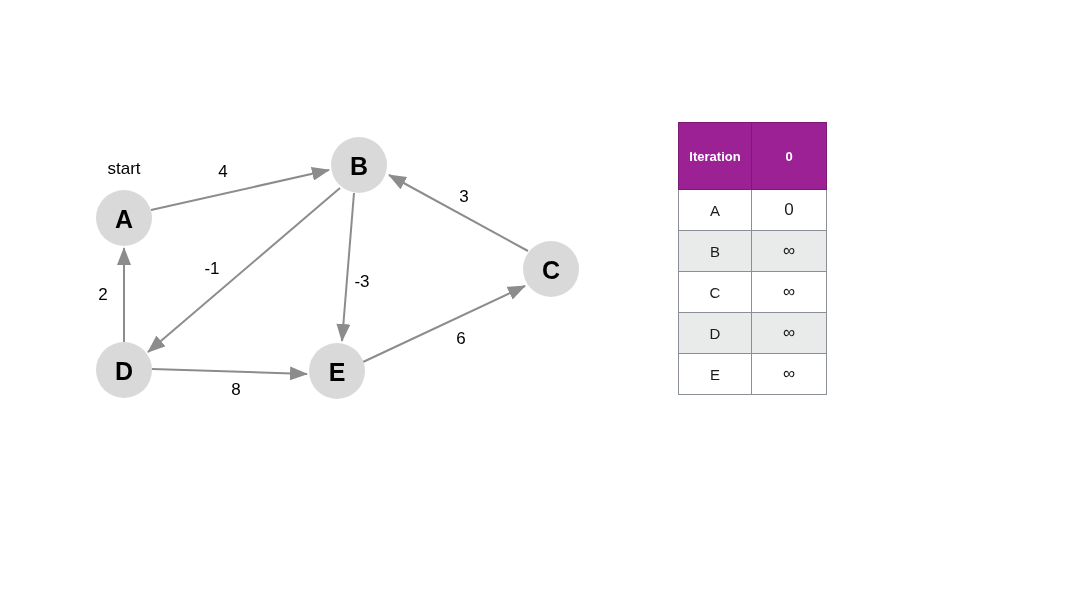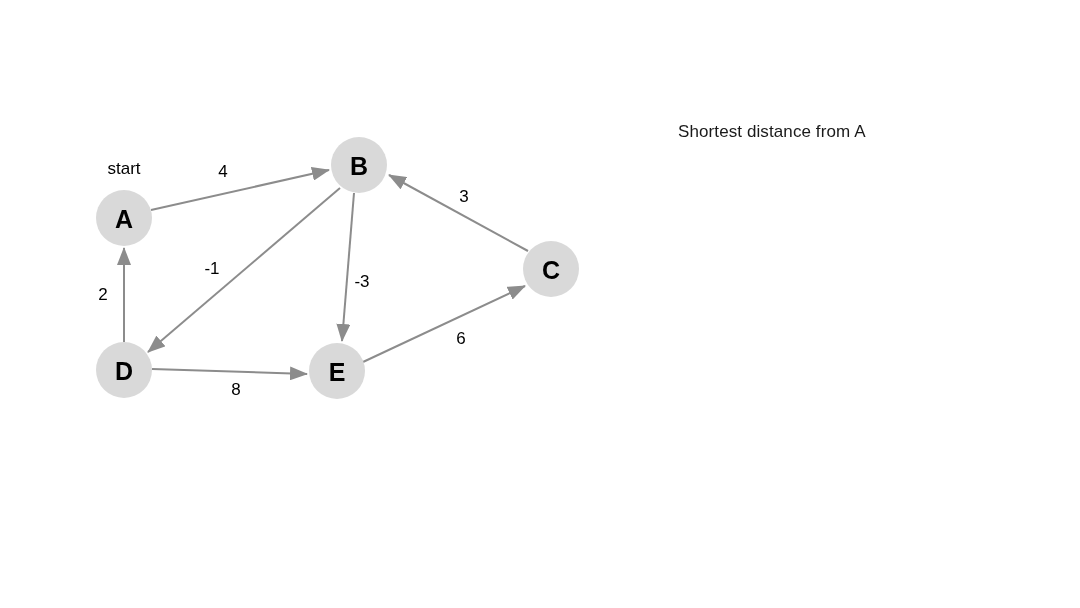--- a/index.html
+++ b/index.html
@@ -175,15 +175,44 @@
       <text class="node-label" x="124" y="371">D</text>
     </g>
     <g>
       <circle class="node-circle" cx="337" cy="371" r="28"></circle>
       <text class="node-label" x="337" y="372">E</text>
     </g>
   </svg>
 </div>
 
 <div id="table-panel">
-  <div id="table-title">Shortest distance from A</div>
-
+
+  <table id="distance-table">
+    <thead>
+      <tr>
+        <th class="col-iteration">Iteration</th>
+        <th class="col-value">0</th>
+      </tr>
+    </thead>
+    <tbody>
+      <tr>
+        <td class="cell-node">A</td>
+        <td class="cell-value">0</td>
+      </tr>
+      <tr class="row-alt">
+        <td class="cell-node">B</td>
+        <td class="cell-value">∞</td>
+      </tr>
+      <tr>
+        <td class="cell-node">C</td>
+        <td class="cell-value">∞</td>
+      </tr>
+      <tr class="row-alt">
+        <td class="cell-node">D</td>
+        <td class="cell-value">∞</td>
+      </tr>
+      <tr>
+        <td class="cell-node">E</td>
+        <td class="cell-value">∞</td>
+      </tr>
+    </tbody>
+  </table>
 </div>
 
 </body></html>

